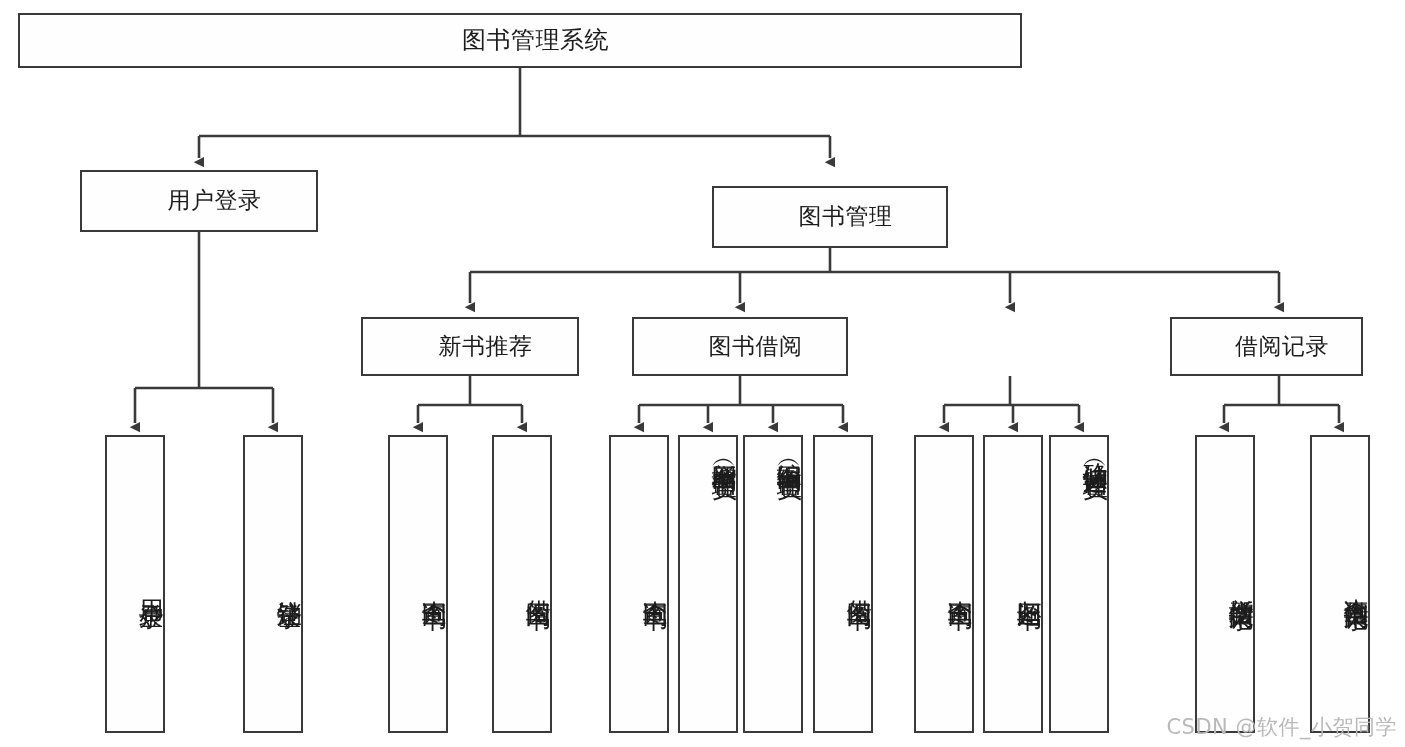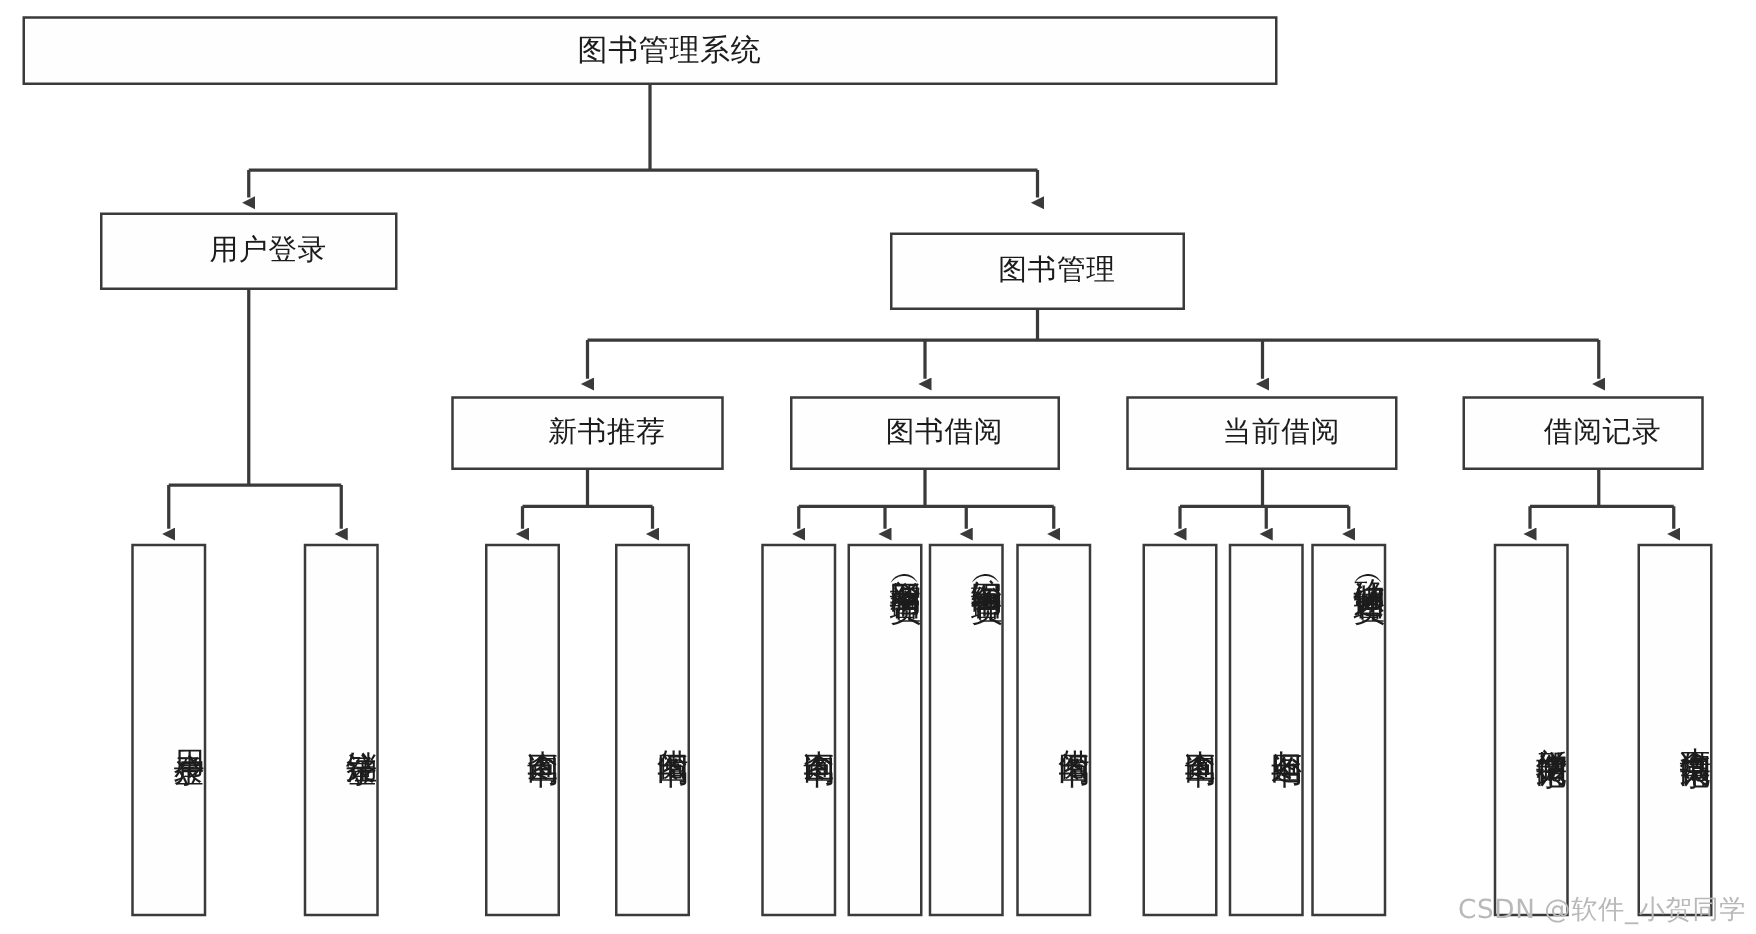--- a/index.html
+++ b/index.html
@@ -141,23 +141,20 @@
   <div class="node" style="left:712px; top:186px; width:236px; height:62px;">
     <span class="lbl">图书管理</span>
   </div>
 
   <div class="node" style="left:632px; top:317px; width:216px; height:59px;">
     <span class="lbl">图书借阅</span>
   </div>
   <div class="node" style="left:361px; top:317px; width:218px; height:59px;">
     <span class="lbl">新书推荐</span>
   </div>
-  <div class="node" style="left:901px; top:317px; width:217px; height:59px;">
-    <span class="lbl">当前借阅</span>
-  </div>
   <div class="node" style="left:1170px; top:317px; width:193px; height:59px;">
     <span class="lbl">借阅记录</span>
   </div>
 
   <div class="node leaf center-v" style="left:105px; top:435px; width:60px; height:298px;">
     <span class="lbl">用户登录</span>
   </div>
   <div class="node leaf center-v" style="left:243px; top:435px; width:60px; height:298px;">
     <span class="lbl">注销登录</span>
   </div>

